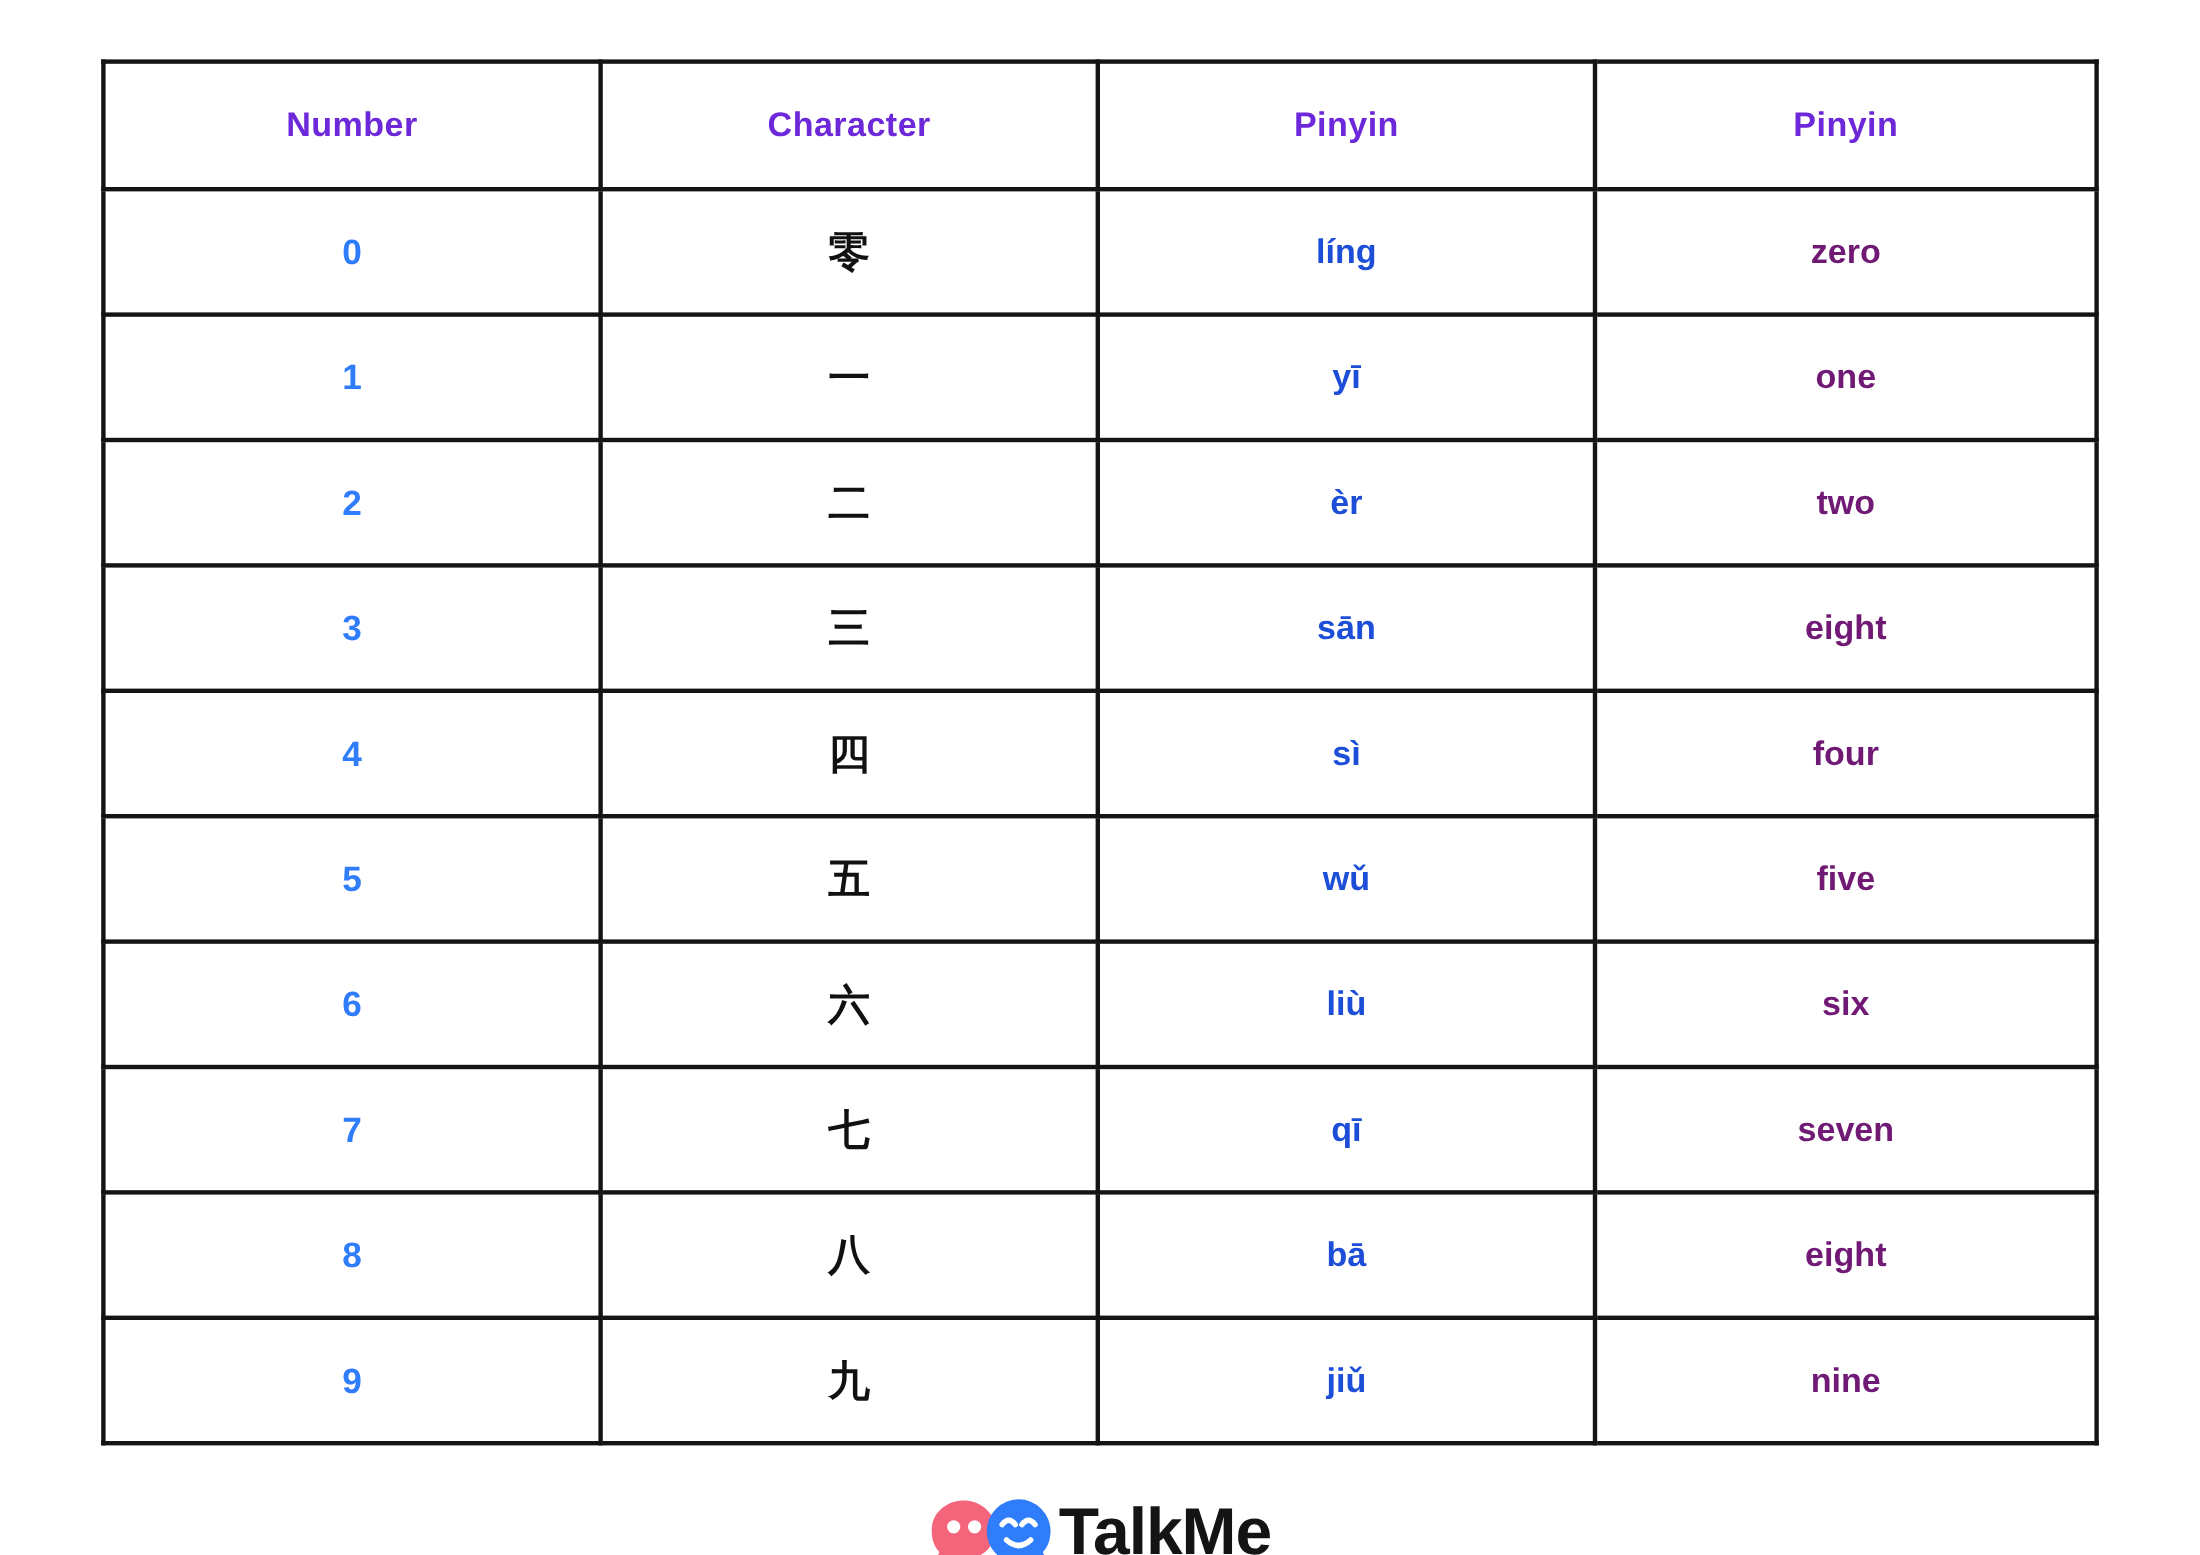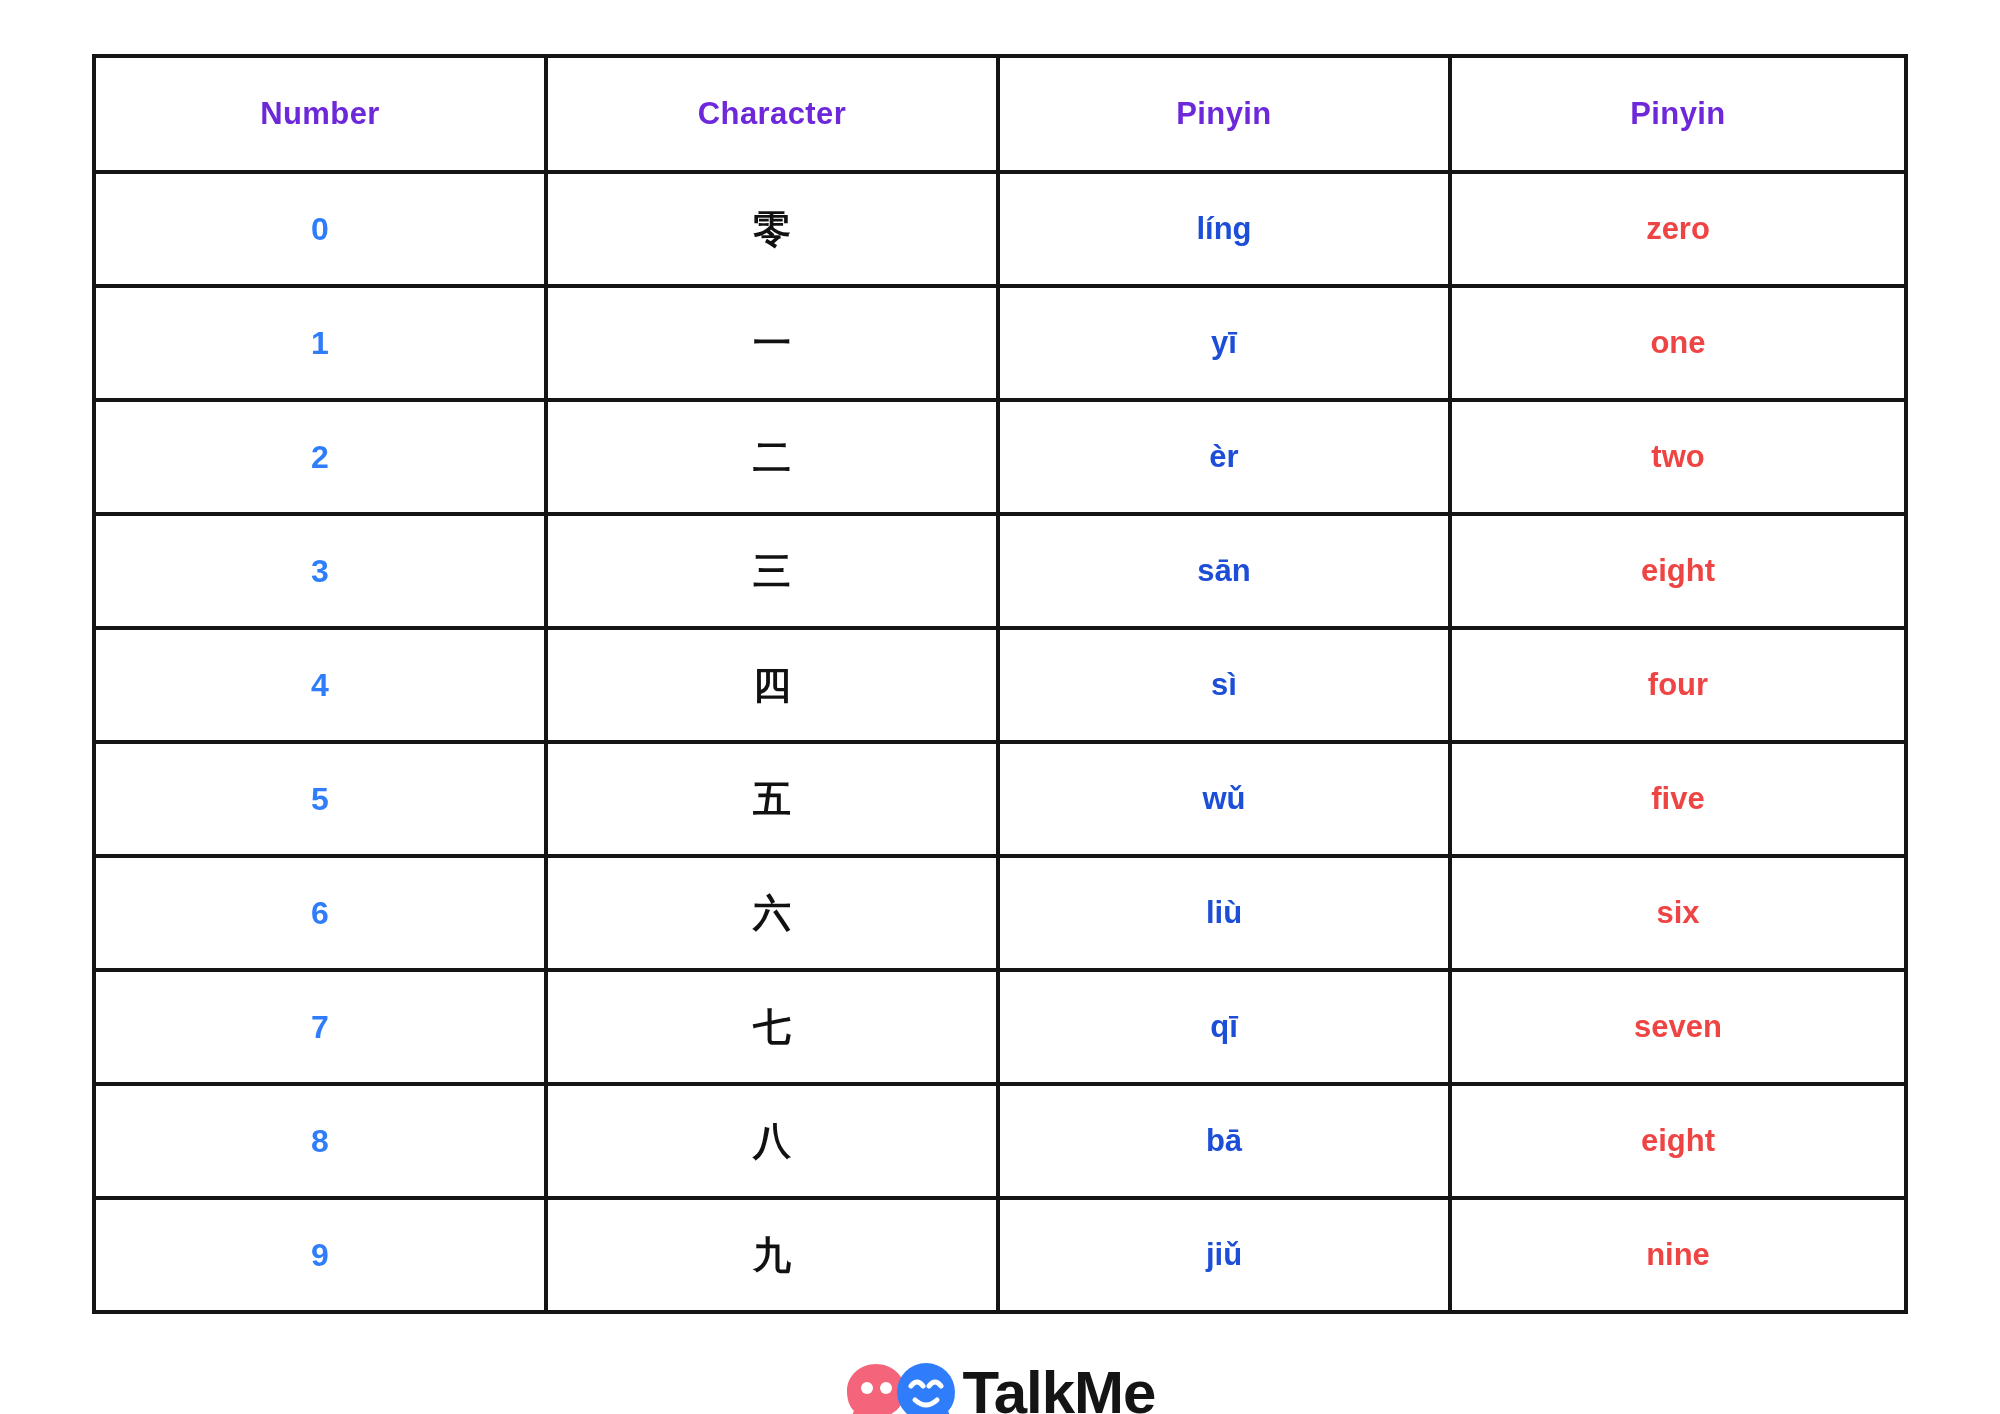--- a/index.html
+++ b/index.html
@@ -57,21 +57,21 @@
     color: #111111;
   }
   td.col-pinyin {
     font-size: 31px;
     font-weight: bold;
     color: #1d4ed8;
   }
   td.col-english {
     font-size: 31px;
     font-weight: bold;
-    color: #ef4444;
+    color: #701a75;
   }
   col.c-number { width: 452px; }
   col.c-character { width: 452px; }
   col.c-pinyin { width: 452px; }
   col.c-english { width: 456px; }
 
   .footer-logo {
     margin-top: 48px;
     display: flex;
     align-items: center;

